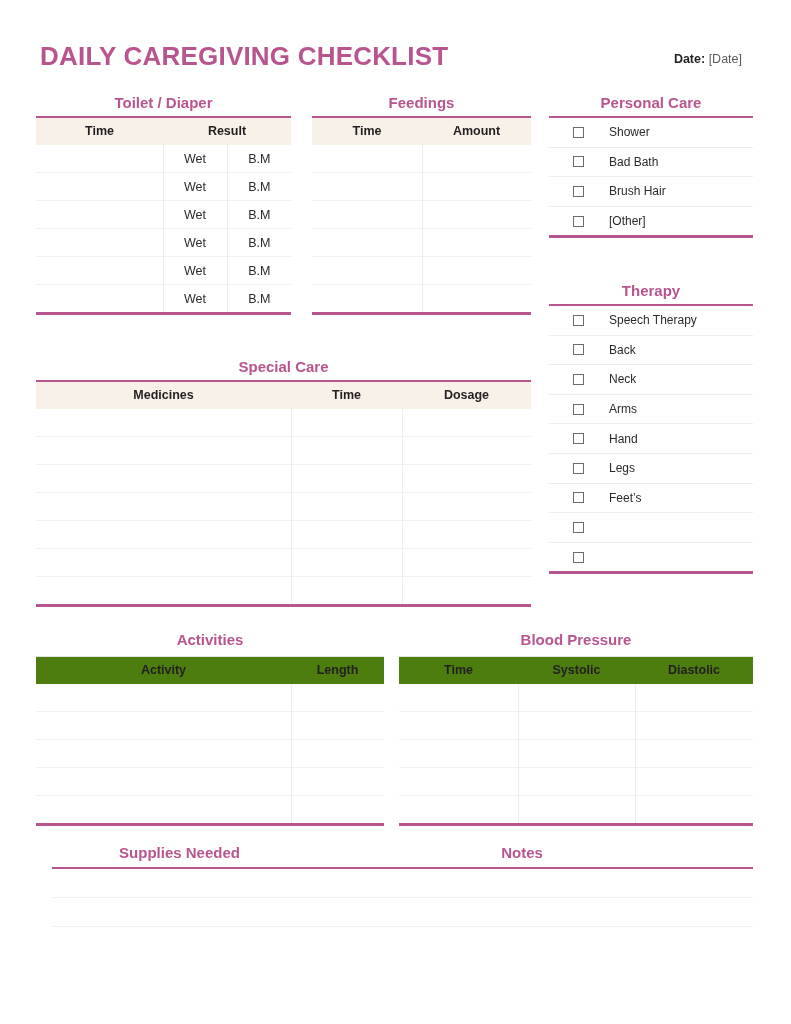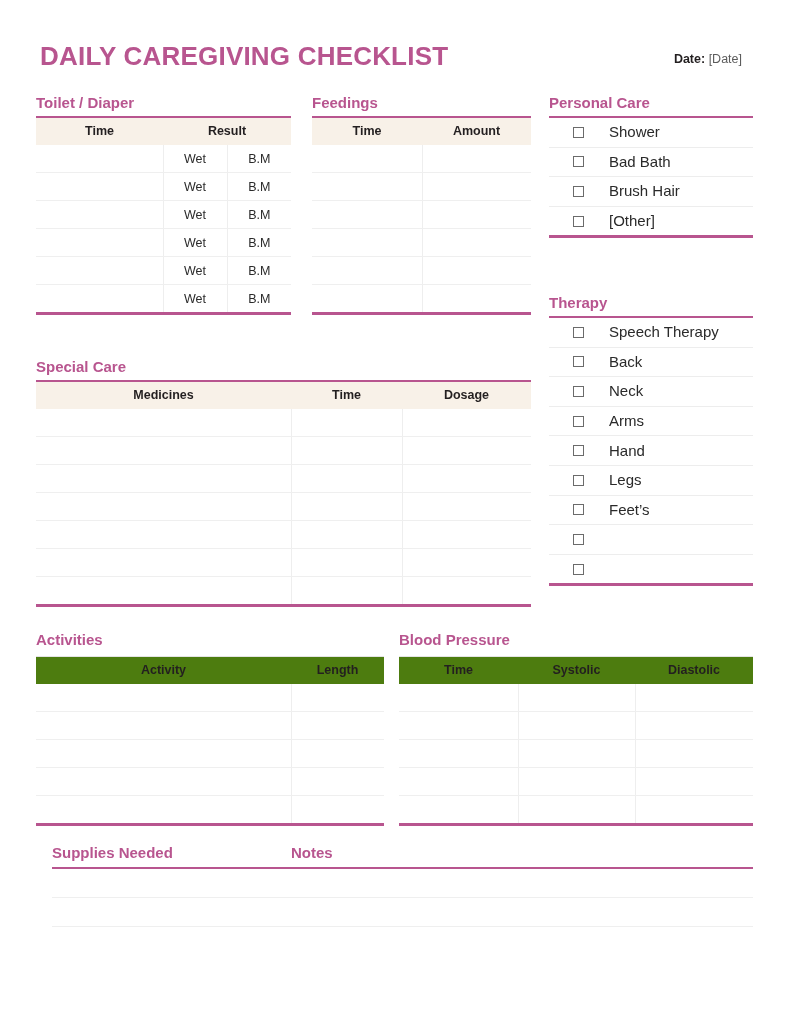--- a/index.html
+++ b/index.html
@@ -42,21 +42,21 @@
     font-size: 12.5px;
     line-height: 16px;
     white-space: nowrap;
   }
   .date-label { font-weight: bold; color: #231f20; }
   .date-value { color: #5c5c5c; }
 
   
   .section { position: absolute; }
   .sec-title {
-    text-align: left;
+    text-align: center;
     font-size: 15px;
     font-weight: bold;
     color: #b8558f;
     line-height: 18px;
     white-space: nowrap;
   }
   .rule-top {
     height: 2px;
     background: #b8558f;
     width: 100%;
@@ -109,21 +109,21 @@
   .chk-box {
     width: 9px;
     height: 9px;
     border: 1px solid #6b6b6b;
     margin-left: 24px;
     flex: 0 0 auto;
     background: #fff;
   }
   .chk-label {
     margin-left: 25px;
-    font-size: 15px;
+    font-size: 12px;
     color: #2a2a2a;
     line-height: 14px;
   }
 </style>
 </head>
 <body>
 
 <div class="page">
 
   <div class="doc-title">DAILY CAREGIVING CHECKLIST</div>
@@ -235,21 +235,21 @@
           <span class="chk-label">Brush Hair</span>
         </div>
         <div class="chk-row">
           <span class="chk-box"></span>
           <span class="chk-label">[Other]</span>
         </div>
       </div>
     <div class="rule-bottom"></div>
   </div>
 
-  <div class="section" style="left:549px; top:294px; width:204px;">
+  <div class="section" style="left:549px; top:282px; width:204px;">
     <div class="sec-title">Therapy</div>
     <div class="rule-top" style="margin-top:4px;"></div>
     <div class="chk-list" id="therapy-list">
         <div class="chk-row">
           <span class="chk-box"></span>
           <span class="chk-label">Speech Therapy</span>
         </div>
         <div class="chk-row">
           <span class="chk-box"></span>
           <span class="chk-label">Back</span>

